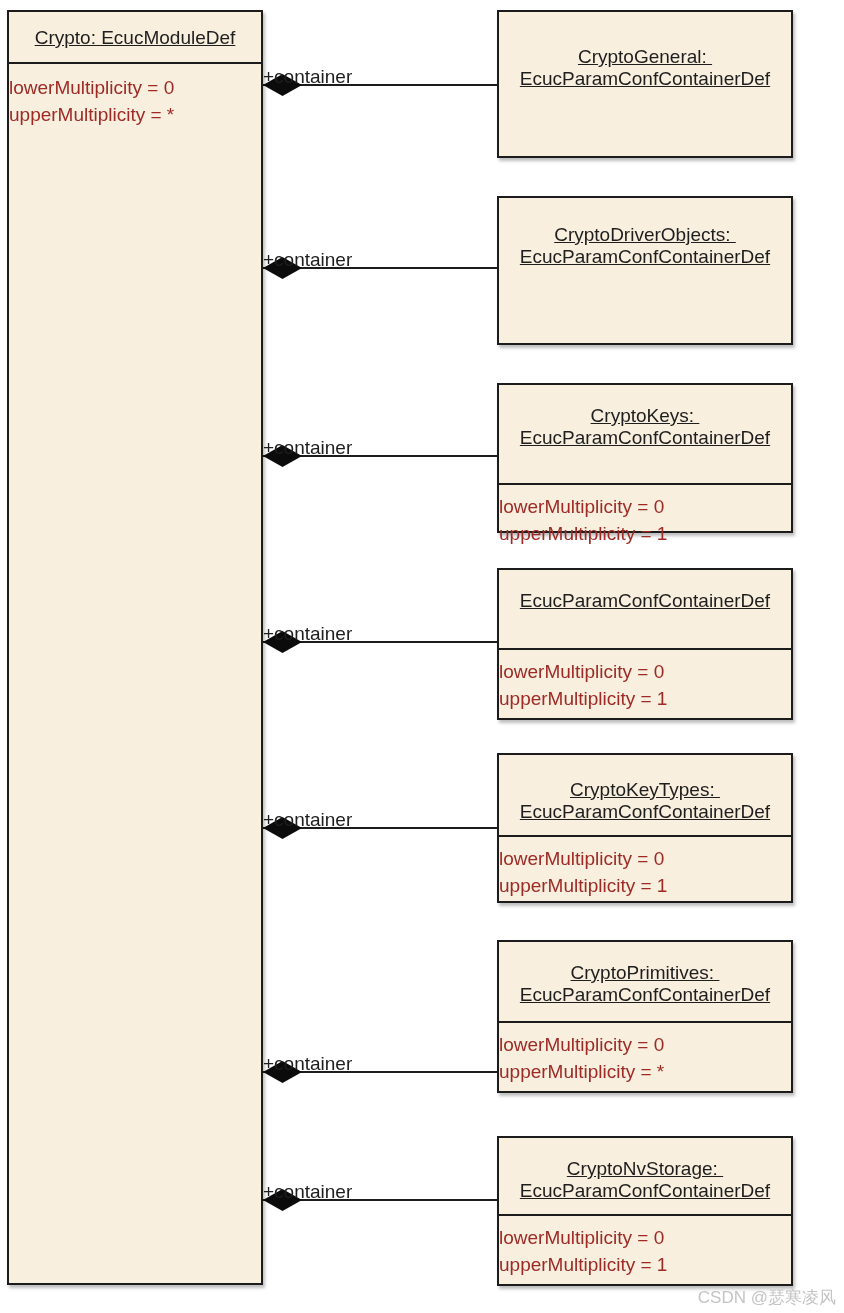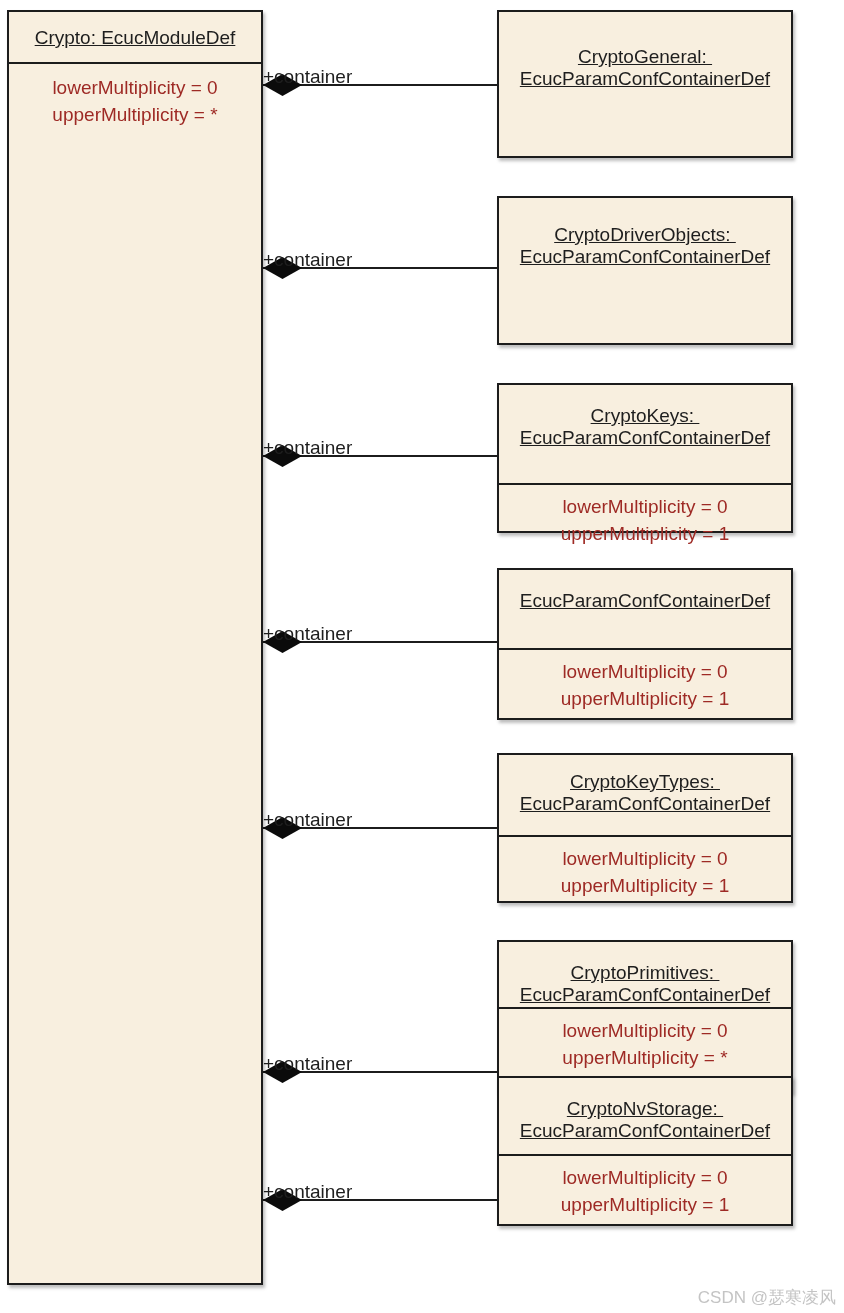--- a/index.html
+++ b/index.html
@@ -33,21 +33,21 @@
   .ubox-title .tline {
     text-decoration: underline;
     white-space: pre;
   }
   .ubox-title.has-sep {
     border-bottom: 2px solid var(--box-border, #1c1c1c);
   }
   .ubox-attrs {
     box-sizing: border-box;
     padding-top: 8px;
-    text-align: center;
+    text-align: left;
     color: var(--attr-color, #9e2a25);
     font-size: 19px;
     line-height: 27px;
   }
   .module-box .ubox-title {
     height: 52px;
     padding-top: 15px;
     border-bottom: 2px solid var(--box-border, #1c1c1c);
   }
   .module-box .ubox-attrs {
@@ -137,46 +137,46 @@
         </div>
         <div class="ubox-attrs">
           <div>lowerMultiplicity = 0</div>
           <div>upperMultiplicity = 1</div>
         </div>
       </div>
       <div class="conn-line" style="left: 263px; top: 827px; width: 234px;"></div>
       <div class="conn-diamond" style="left: 263px; top: 817px;"></div>
       <div class="conn-label" style="left: 263px; top: 801px; width: 229px;">+container</div>
       <div class="ubox" style="left: 497px; top: 753px; width: 296px; height: 150px;">
-        <div class="ubox-title has-sep" style="padding-top: 16px; height: 82px;">
+        <div class="ubox-title has-sep" style="padding-top: 24px; height: 82px;">
           <div class="tline">CryptoKeyTypes:&nbsp;</div>
           <div class="tline">EcucParamConfContainerDef</div>
         </div>
         <div class="ubox-attrs">
           <div>lowerMultiplicity = 0</div>
           <div>upperMultiplicity = 1</div>
         </div>
       </div>
       <div class="conn-line" style="left: 263px; top: 1071px; width: 234px;"></div>
       <div class="conn-diamond" style="left: 263px; top: 1061px;"></div>
       <div class="conn-label" style="left: 263px; top: 1045px; width: 229px;">+container</div>
       <div class="ubox" style="left: 497px; top: 940px; width: 296px; height: 153px;">
-        <div class="ubox-title has-sep" style="padding-top: 20px; height: 67px;">
+        <div class="ubox-title has-sep" style="padding-top: 20px; height: 81px;">
           <div class="tline">CryptoPrimitives:&nbsp;</div>
           <div class="tline">EcucParamConfContainerDef</div>
         </div>
         <div class="ubox-attrs">
           <div>lowerMultiplicity = 0</div>
           <div>upperMultiplicity = *</div>
         </div>
       </div>
       <div class="conn-line" style="left: 263px; top: 1199px; width: 234px;"></div>
       <div class="conn-diamond" style="left: 263px; top: 1189px;"></div>
       <div class="conn-label" style="left: 263px; top: 1173px; width: 229px;">+container</div>
-      <div class="ubox" style="left: 497px; top: 1076px; width: 296px; height: 150px;">
+      <div class="ubox" style="left: 497px; top: 1136px; width: 296px; height: 150px;">
         <div class="ubox-title has-sep" style="padding-top: 20px; height: 78px;">
           <div class="tline">CryptoNvStorage:&nbsp;</div>
           <div class="tline">EcucParamConfContainerDef</div>
         </div>
         <div class="ubox-attrs">
           <div>lowerMultiplicity = 0</div>
           <div>upperMultiplicity = 1</div>
         </div>
       </div>
     </div>

